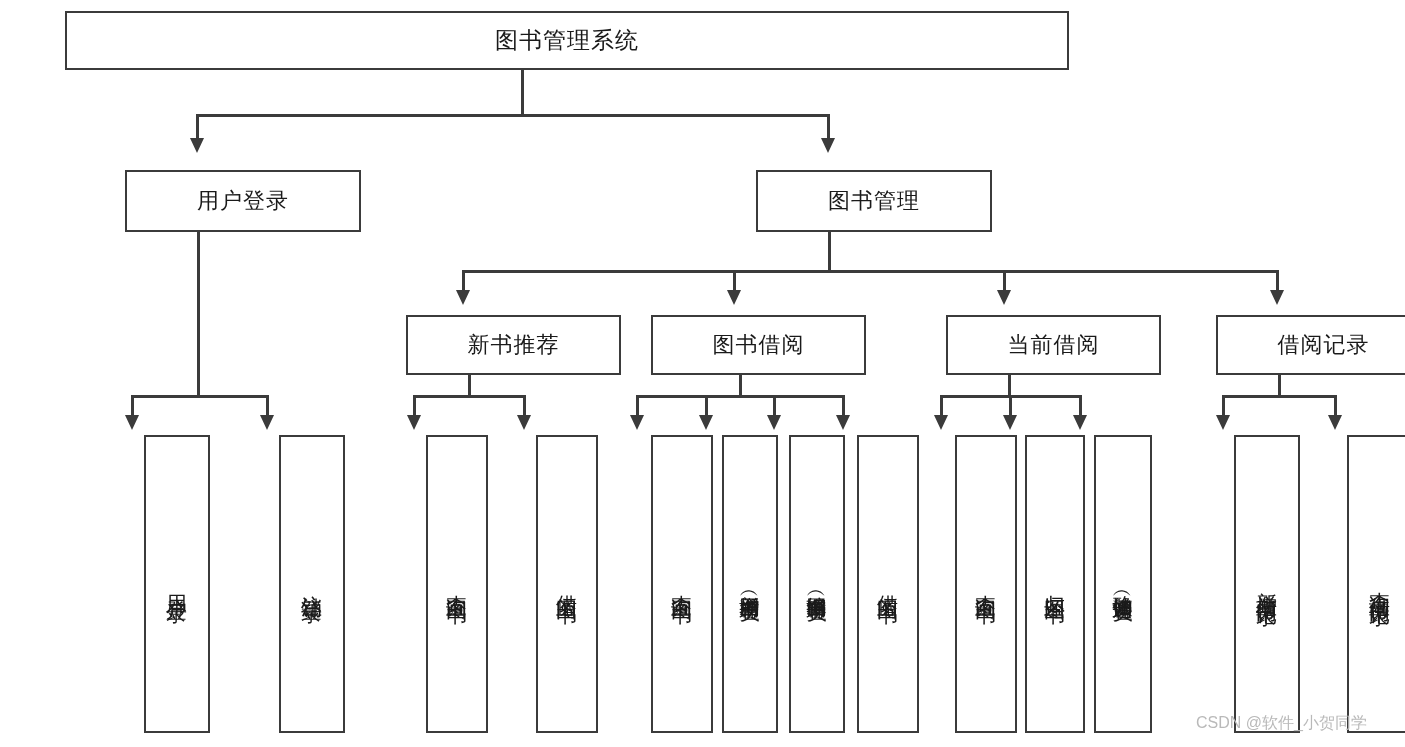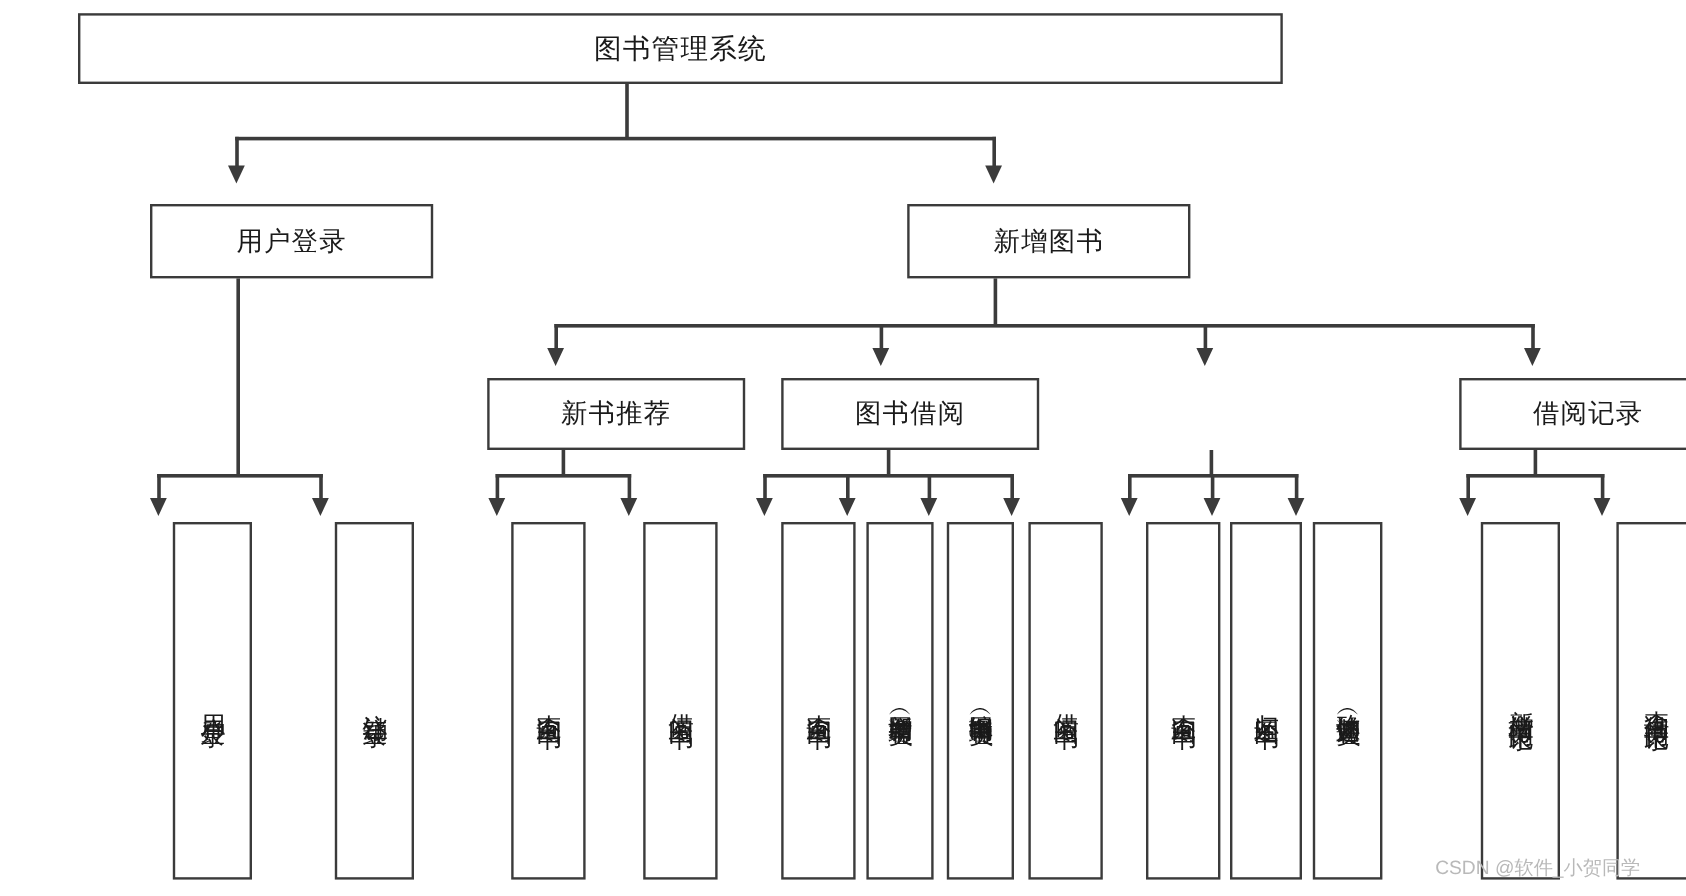--- a/index.html
+++ b/index.html
@@ -106,21 +106,21 @@
   <div class="vline" style="left:196px; top:114px; width:3px; height:26px;"></div>
   <div class="arrow" style="left:190px; top:138px;"></div>
   <div class="vline" style="left:827px; top:114px; width:3px; height:26px;"></div>
   <div class="arrow" style="left:821px; top:138px;"></div>
 
   <div class="node horiz" style="left:81px; top:170px; width:236px; height:62px;">
     <span class="label">用户登录</span>
   </div>
 
   <div class="node horiz" style="left:712px; top:170px; width:236px; height:62px;">
-    <span class="label">新增图书</span>
+    <span class="label">图书管理</span>
   </div>
 
   <div class="vline" style="left:197px; top:232px; width:3px; height:165px;"></div>
   <div class="hline" style="left:131px; top:395px; width:138px; height:3px;"></div>
   <div class="vline" style="left:131px; top:395px; width:3px; height:22px;"></div>
   <div class="arrow" style="left:125px; top:415px;"></div>
   <div class="vline" style="left:266px; top:395px; width:3px; height:22px;"></div>
   <div class="arrow" style="left:260px; top:415px;"></div>
 
   <div class="vline" style="left:828px; top:232px; width:3px; height:40px;"></div>
@@ -136,20 +136,23 @@
   <div class="arrow" style="left:997px; top:290px;"></div>
 
   <div class="vline" style="left:1276px; top:270px; width:3px; height:22px;"></div>
   <div class="arrow" style="left:1270px; top:290px;"></div>
 
   <div class="node horiz" style="left:362px; top:315px; width:215px; height:60px;">
     <span class="label">新书推荐</span>
   </div>
   <div class="node horiz" style="left:607px; top:315px; width:215px; height:60px;">
     <span class="label">图书借阅</span>
+  </div>
+  <div class="node horiz" style="left:902px; top:315px; width:215px; height:60px;">
+    <span class="label">当前借阅</span>
   </div>
   <div class="node horiz" style="left:1172px; top:315px; width:215px; height:60px;">
     <span class="label">借阅记录</span>
   </div>
 
   <div class="vline" style="left:468px; top:375px; width:3px; height:22px;"></div>
   <div class="hline" style="left:413px; top:395px; width:113px; height:3px;"></div>
   <div class="vline" style="left:413px; top:395px; width:3px; height:22px;"></div>
   <div class="arrow" style="left:407px; top:415px;"></div>
   <div class="vline" style="left:523px; top:395px; width:3px; height:22px;"></div>

